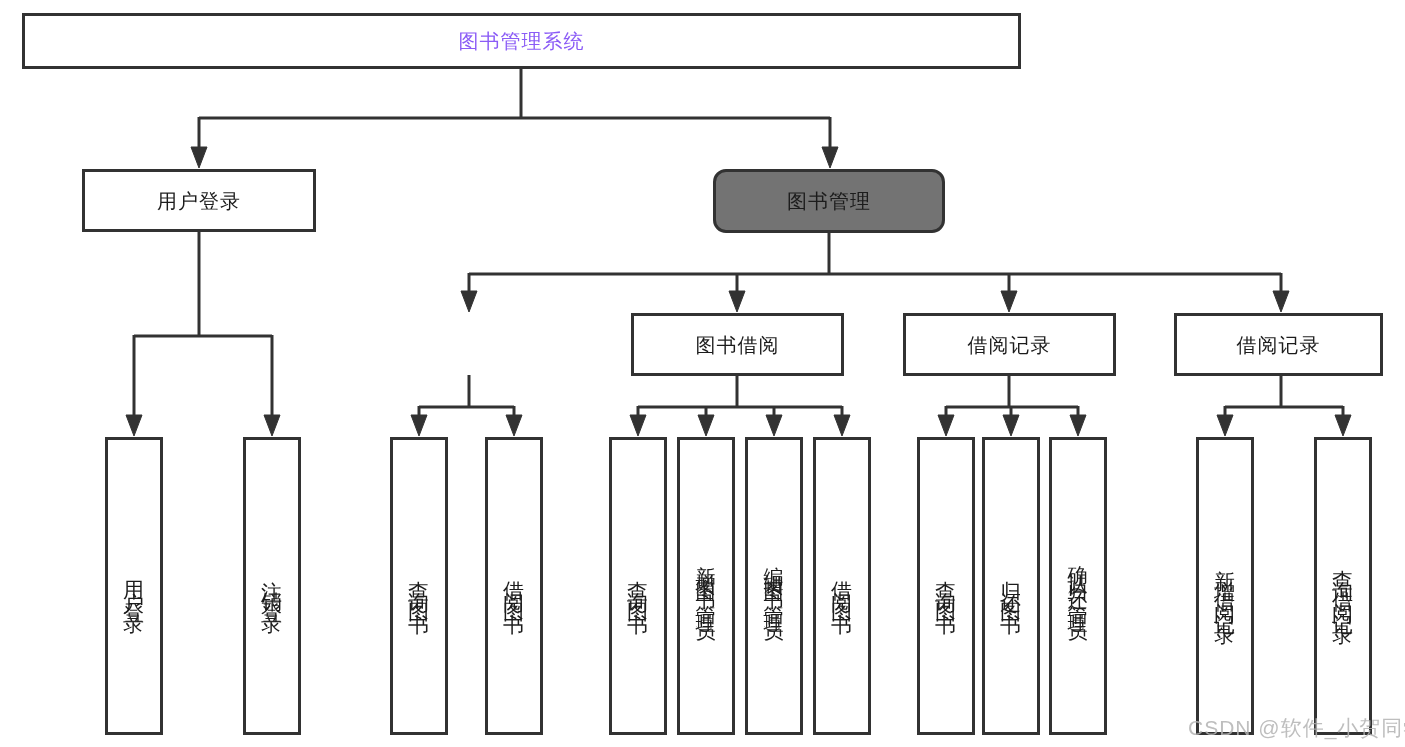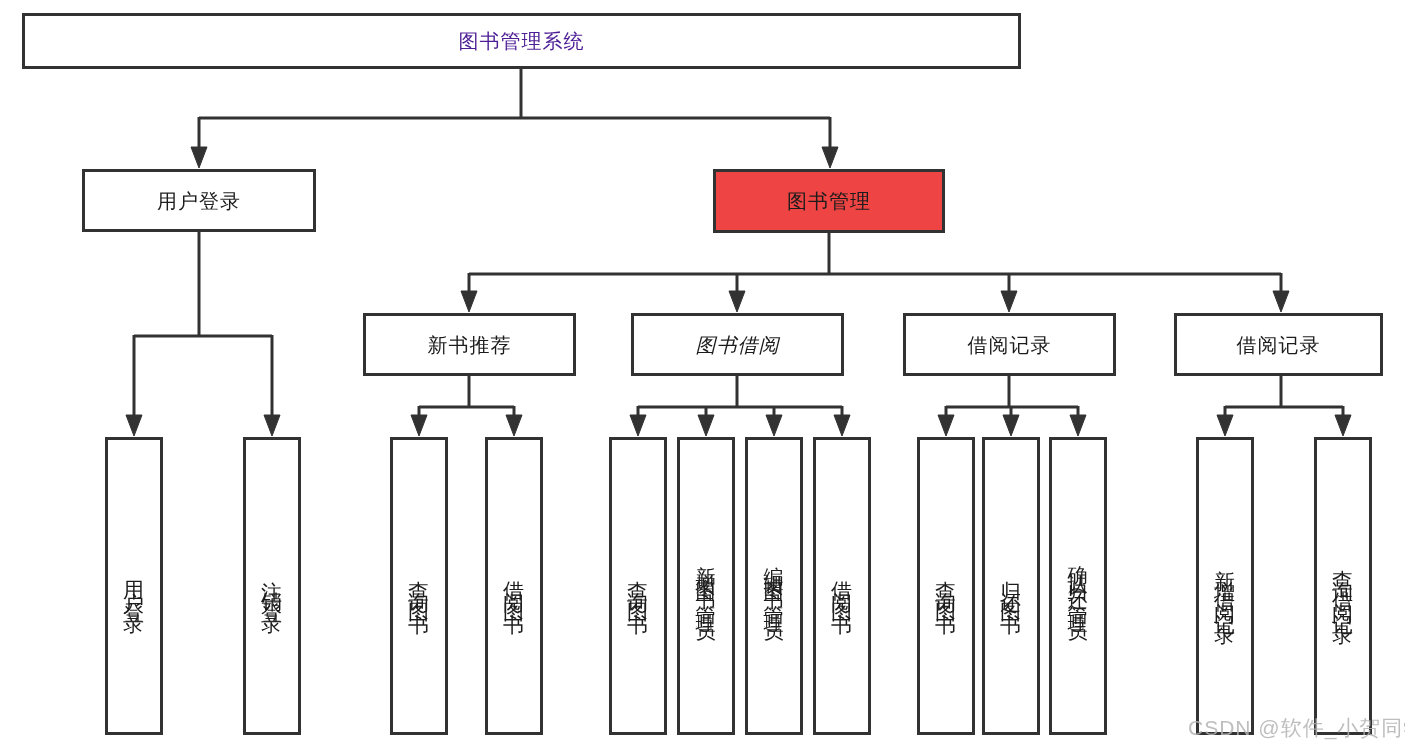--- a/index.html
+++ b/index.html
@@ -20,21 +20,21 @@
     display:flex;align-items:center;justify-content:center;
     font-size:20px;
     letter-spacing:1px;
     line-height:1;
     white-space:nowrap;
   }
   .n-root{left:22px;top:13px;width:999px;height:56px;}
   .n-user-login{left:82px;top:169px;width:234px;height:63px;}
   .n-book-mgmt{left:713px;top:169px;width:232px;height:64px;}
   .n-l3-a{left:363px;top:313px;width:213px;height:63px;}
-  .n-l3-b{left:631px;top:313px;width:213px;height:63px;font-style:italic;}
+  .n-l3-b{left:631px;top:313px;width:213px;height:63px;}
   .n-l3-c{left:903px;top:313px;width:213px;height:63px;}
   .n-l3-d{left:1174px;top:313px;width:209px;height:63px;}
   .leaf{
     position:absolute;
     top:437px;width:58px;height:298px;
     box-sizing:border-box;
     border:3px solid #323232;
     background:#ffffff;
     display:flex;align-items:center;justify-content:center;
     writing-mode:vertical-rl;
@@ -126,26 +126,25 @@
       <polygon points="774,436 766,415 782,415"></polygon>
       <polygon points="842,436 834,415 850,415"></polygon>
       <polygon points="946,436 938,415 954,415"></polygon>
       <polygon points="1011,436 1003,415 1019,415"></polygon>
       <polygon points="1078,436 1070,415 1086,415"></polygon>
       <polygon points="1225,436 1217,415 1233,415"></polygon>
       <polygon points="1343,436 1335,415 1351,415"></polygon>
     </g>
   </svg>
 
-  <div class="node n-root" style="border-color: rgb(50, 50, 50); color: #4c1d95; background: rgb(255, 255, 255);">图书管理系统</div>
+  <div class="node n-root" style="border-color: rgb(50, 50, 50); color: #8b5cf6; background: rgb(255, 255, 255);">图书管理系统</div>
 
   <div class="node n-user-login" style="border-color: rgb(50, 50, 50); color: rgb(28, 28, 28); background: rgb(255, 255, 255);">用户登录</div>
-  <div class="node n-book-mgmt" style="border-color: rgb(50, 50, 50); color: rgb(28, 28, 28); background: #ef4444;">图书管理</div>
+  <div class="node n-book-mgmt" style="border-color: rgb(50, 50, 50); color: rgb(28, 28, 28); background: #737373; border-radius: 13px;">图书管理</div>
 
-  <div class="node n-l3-a" style="border-color: rgb(50, 50, 50); color: rgb(28, 28, 28); background: rgb(255, 255, 255);">新书推荐</div>
   <div class="node n-l3-b" style="border-color: rgb(50, 50, 50); color: rgb(28, 28, 28); background: rgb(255, 255, 255);">图书借阅</div>
   <div class="node n-l3-c" style="border-color: rgb(50, 50, 50); color: rgb(28, 28, 28); background: rgb(255, 255, 255);">借阅记录</div>
   <div class="node n-l3-d" style="border-color: rgb(50, 50, 50); color: rgb(28, 28, 28); background: rgb(255, 255, 255);">借阅记录</div>
 
   <div class="leaf lf-0" style="border-color: rgb(50, 50, 50); color: rgb(28, 28, 28); background: rgb(255, 255, 255);">用户登录</div>
   <div class="leaf lf-1" style="border-color: rgb(50, 50, 50); color: rgb(28, 28, 28); background: rgb(255, 255, 255);">注销登录</div>
 
   <div class="leaf lf-2" style="border-color: rgb(50, 50, 50); color: rgb(28, 28, 28); background: rgb(255, 255, 255);">查询图书</div>
   <div class="leaf lf-3" style="border-color: rgb(50, 50, 50); color: rgb(28, 28, 28); background: rgb(255, 255, 255);">借阅图书</div>
 

